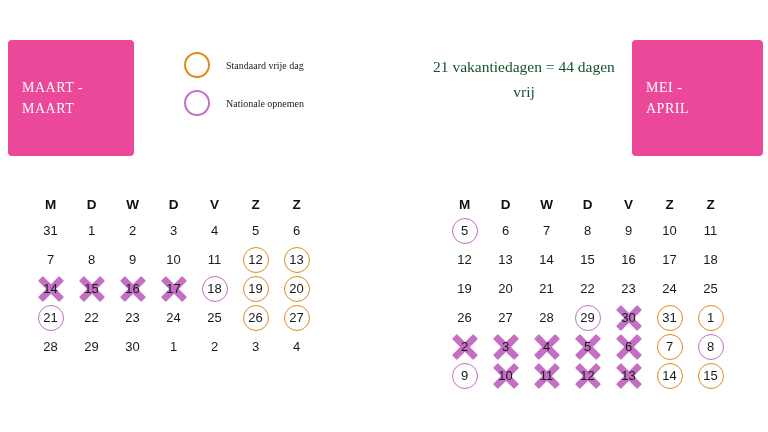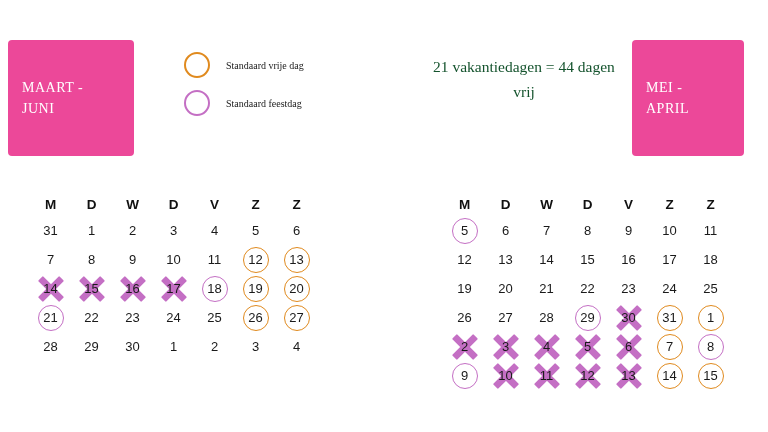--- a/index.html
+++ b/index.html
@@ -32,21 +32,21 @@
     box-sizing: border-box;
   }
   .badge span { display: block; line-height: 1.5; }
   #badge-left {
     left: 8px; top: 40px;
     width: 126px; height: 116px;
     align-items: flex-start;
   }
   #badge-right {
     left: 632px; top: 40px;
-    width: 112px; height: 116px;
+    width: 131px; height: 116px;
     align-items: flex-start;
   }
 
   
   .legend {
     position: absolute;
     left: 176px; top: 46px;
     width: 248px;
   }
   .legend-row {
@@ -173,40 +173,40 @@
     border-radius: 1px;
   }
   .xmark::before { transform: translate(-50%, -50%) rotate(45deg); }
   .xmark::after  { transform: translate(-50%, -50%) rotate(-45deg); }
 </style>
 </head>
 <body>
 
 <div class="badge" id="badge-left">
   <span>MAART -</span>
-  <span>JUNI</span>
+  <span>MAART</span>
 </div>
 
 <div class="badge" id="badge-right">
   <span>MEI -</span>
   <span>APRIL</span>
 </div>
 
 <div class="legend">
   <div class="legend-row">
     <span class="legend-mark">
       <span class="ring orange"></span>
     </span>
     <span class="legend-label">Standaard vrije dag</span>
   </div>
   <div class="legend-row">
     <span class="legend-mark">
       <span class="ring purple"></span>
     </span>
-    <span class="legend-label">Standaard feestdag</span>
+    <span class="legend-label">Nationale opnemen</span>
   </div>
 </div>
 
 <div class="summary">21 vakantiedagen = 44 dagen vrij</div>
 
 <div class="calendar" id="calendar-left">
   <table class="cal">
     <thead>
         <tr>
           <th>M</th>

